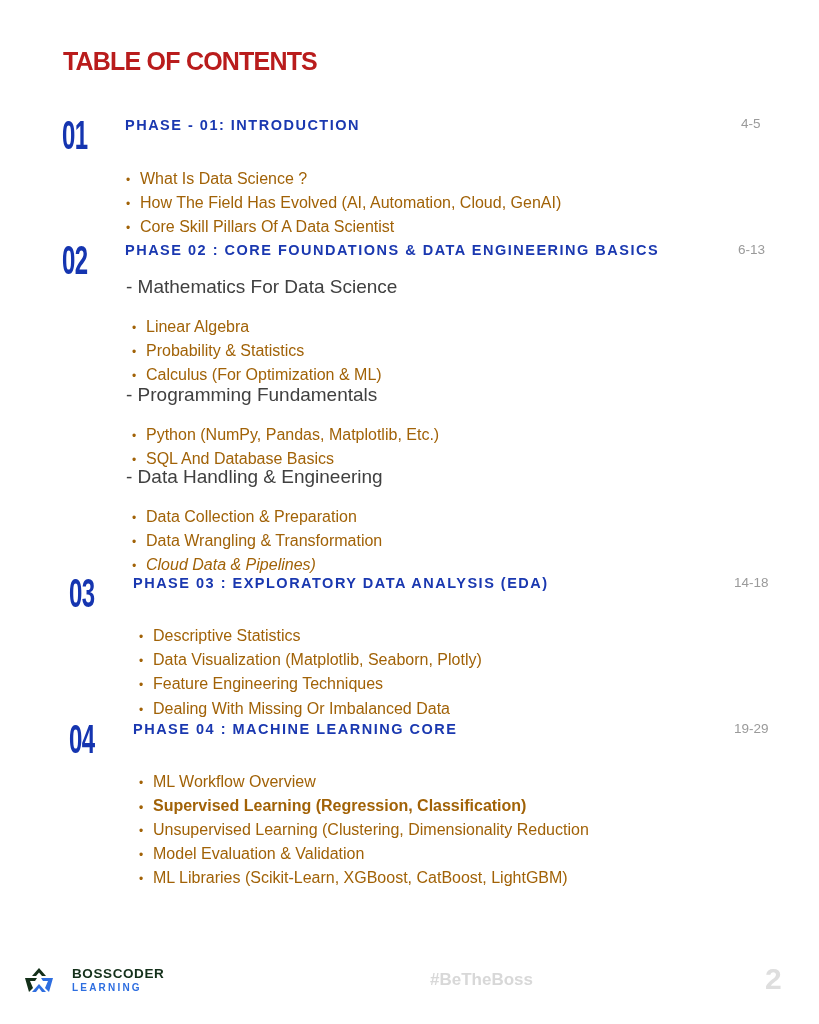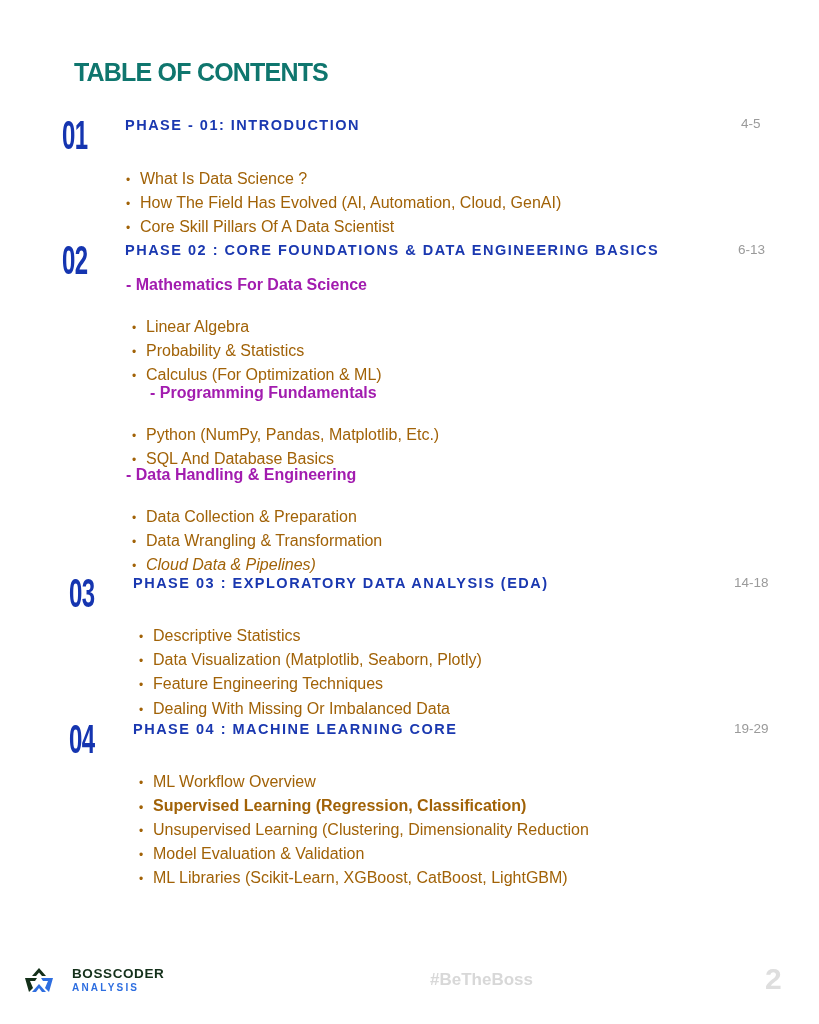--- a/index.html
+++ b/index.html
@@ -1,21 +1,21 @@
 <!DOCTYPE html>
 <html><head>
 <meta charset="utf-8">
 <style>
   html, body { margin:0; padding:0; background:#ffffff; }
   body { width:819px; height:1024px; position:relative; overflow:hidden; font-family:"Liberation Sans", sans-serif; color:#2b2b2b; }
-  .title { position:absolute; left:62px; top:46px; font-size:25px; font-weight:bold; color:#0f766e; letter-spacing:-0.8px; margin:12px; }
+  .title { position:absolute; left:62px; top:46px; font-size:25px; font-weight:bold; color:#b91c1c; letter-spacing:-0.8px; margin:1px; }
   .num { position:absolute; font-size:40px; font-weight:bold; color:#1535b0; transform:scaleX(0.6); transform-origin:left top; letter-spacing:-1px; font-family:"Liberation Sans Narrow","Liberation Sans", sans-serif; line-height:1; }
   .ptitle { position:absolute; font-size:14.5px; font-weight:bold; color:#1a38b0; letter-spacing:1.5px; white-space:nowrap; }
   .pages { position:absolute; font-size:13.5px; color:#9a9a9a; }
-  .sub { position:absolute; font-size:16px; color:#a21caf; white-space:nowrap;font-weight:bold; }
+  .sub { position:absolute; font-size:19px; color:#404040; white-space:nowrap; }
   .bullet { position:absolute; font-size:16px; color:#a16207; white-space:nowrap;margin-top:18px; }
   .bullet::before { content:"•"; display:inline-block; width:14px; font-size:12px; }
   .footer-logo { position:absolute; left:24px; top:966px; display:flex; align-items:center; }
   .logo-text { margin-left:18px; line-height:1; }
   .logo-main { font-size:13.5px; font-weight:bold; color:#14301a; letter-spacing:0.6px; }
   .logo-sub { font-size:10px; font-weight:bold; color:#2e6ee0; letter-spacing:2.2px; margin-top:2px; }
   .hashtag { position:absolute; left:400px; top:970px; font-size:17px; font-weight:bold; color:#d8d8d8;margin-left:30px; }
   .pagenum { position:absolute; left:765px; top:962px; font-size:30px; font-weight:bold; color:#dedede; }
 </style>
 </head>
@@ -35,21 +35,21 @@
 <div>
   <div class="num" style="left:62px;top:240px;">02</div>
   <div class="ptitle" style="left:125px;top:242px;">PHASE 02 : CORE FOUNDATIONS &amp; DATA ENGINEERING BASICS</div>
   <div class="pages" style="left:738px;top:242px;">6-13</div>
 
   <div class="sub" style="left:126px;top:276px;">- Mathematics For Data Science</div>
   <div class="bullet" style="left:132px;top:300px;">Linear Algebra</div>
   <div class="bullet" style="left:132px;top:324px;">Probability &amp; Statistics</div>
   <div class="bullet" style="left:132px;top:348px;">Calculus (For Optimization &amp; ML)</div>
 
-  <div class="sub" style="left:126px;top:384px;margin-left:24px;">- Programming Fundamentals</div>
+  <div class="sub" style="left:126px;top:384px;">- Programming Fundamentals</div>
   <div class="bullet" style="left:132px;top:408px;">Python (NumPy, Pandas, Matplotlib, Etc.)</div>
   <div class="bullet" style="left:132px;top:432px;">SQL And Database Basics</div>
 
   <div class="sub" style="left:126px;top:466px;">- Data Handling &amp; Engineering</div>
   <div class="bullet" style="left:132px;top:490px;">Data Collection &amp; Preparation</div>
   <div class="bullet" style="left:132px;top:514px;">Data Wrangling &amp; Transformation</div>
   <div class="bullet" style="left:132px;top:538px;font-style:italic;">Cloud Data &amp; Pipelines)</div>
 </div>
 
 <div>
@@ -75,17 +75,17 @@
 
 <div class="footer-logo">
   <svg width="30" height="28" viewBox="0 0 30 28">
     <polygon points="15,2 22,10 18,10 15,6.5 12,10 8,10" fill="#14301a"></polygon>
     <polygon points="1,12 13,12 11,15 6,15 9,22 5,26" fill="#14301a"></polygon>
     <polygon points="29,12 17,12 19,15 24,15 21,22 25,26" fill="#2e6ee0"></polygon>
     <polygon points="8,26 15,18 22,26 18,26 15,22 12,26" fill="#2e6ee0"></polygon>
   </svg>
   <div class="logo-text">
     <div class="logo-main">BOSSCODER</div>
-    <div class="logo-sub">ANALYSIS</div>
+    <div class="logo-sub">LEARNING</div>
   </div>
 </div>
 <div class="hashtag">#BeTheBoss</div>
 <div class="pagenum">2</div>
 
 </body></html>

